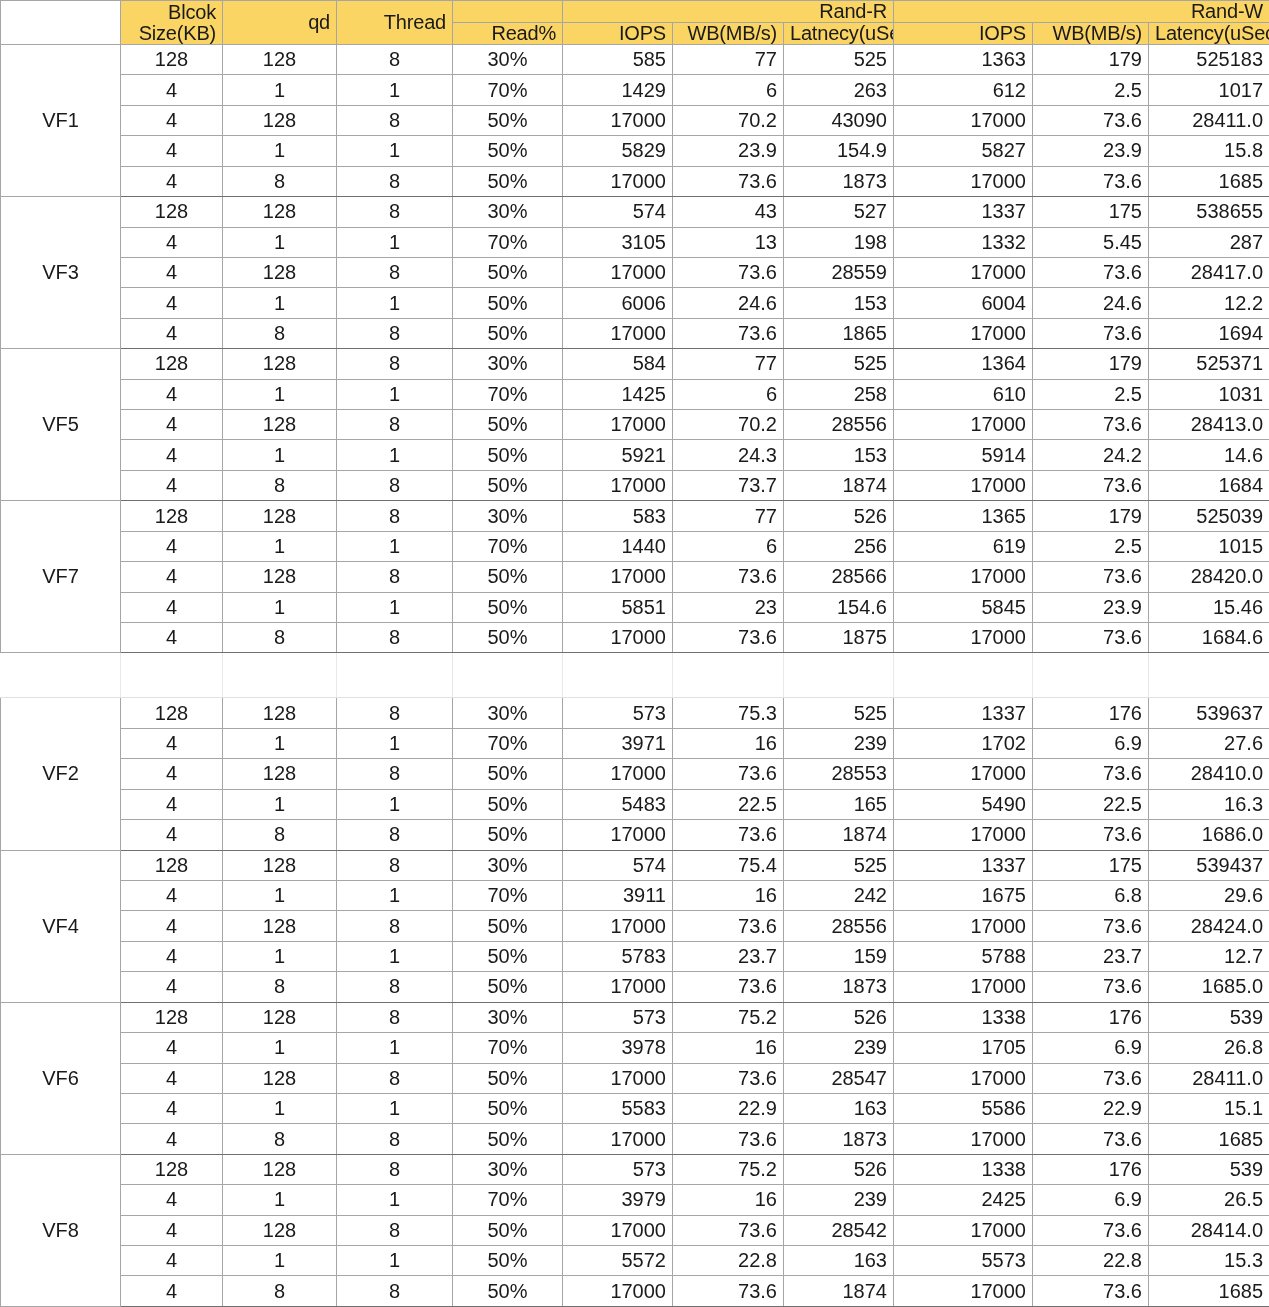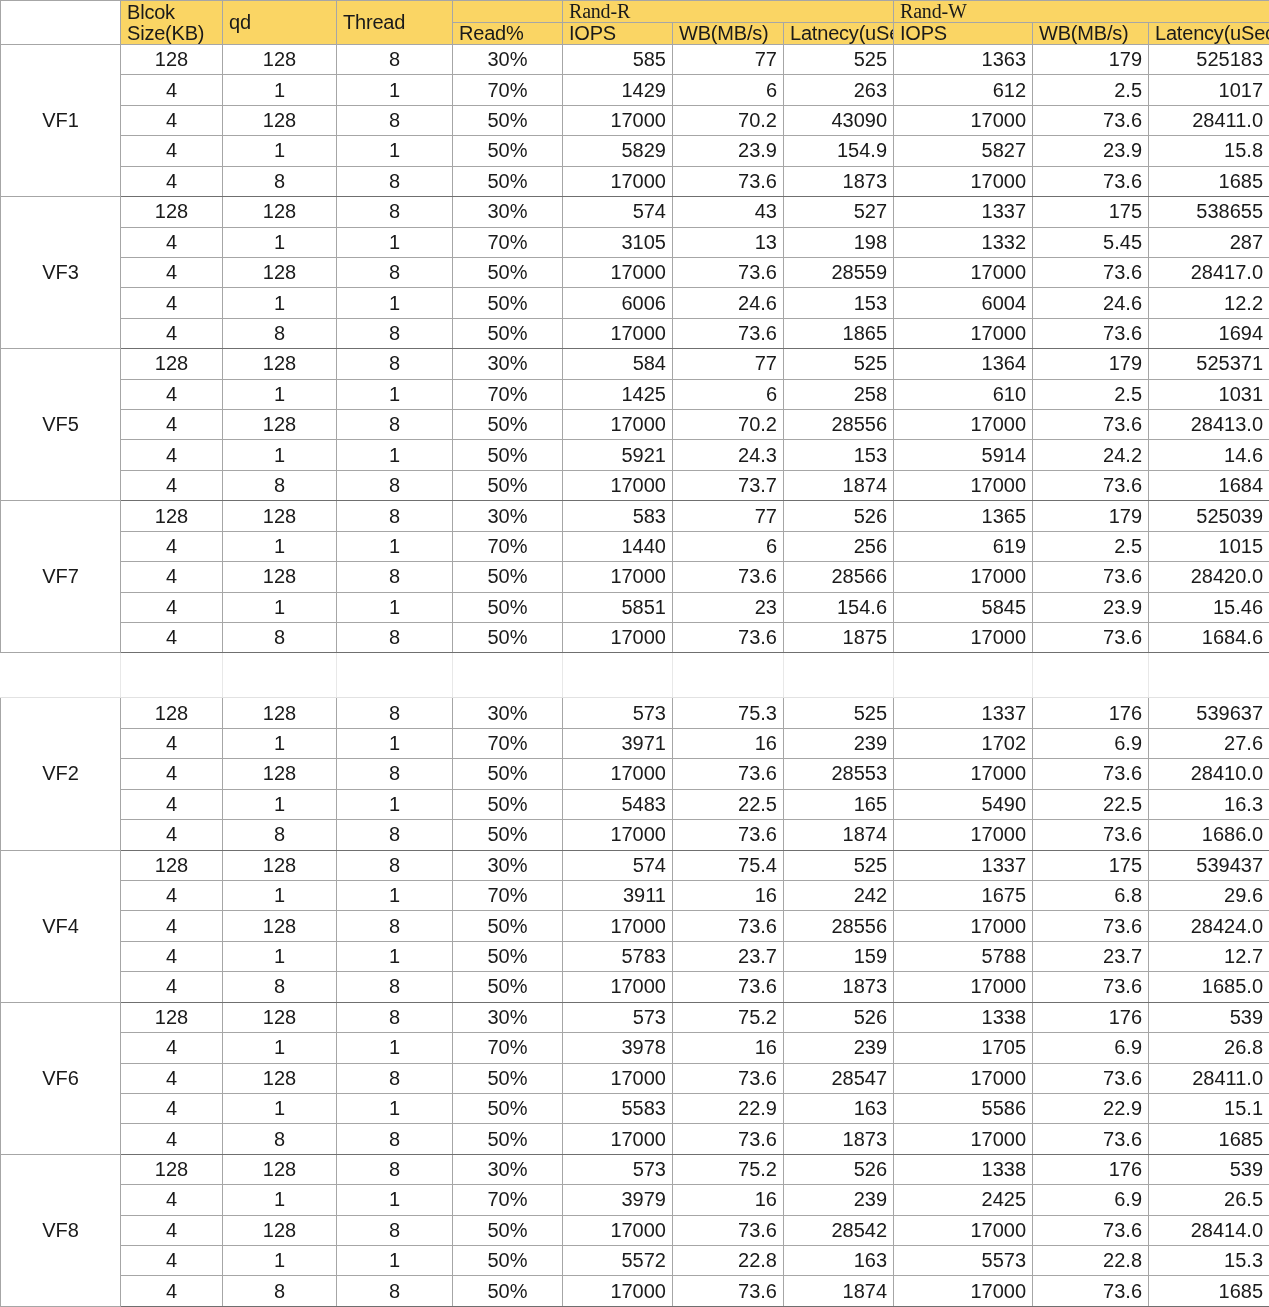--- a/index.html
+++ b/index.html
@@ -32,39 +32,38 @@
     background: #ffffff;
     vertical-align: middle;
     overflow: hidden;
     white-space: normal;
   }
 
   
   thead th {
     background: #fad564 !important;
     font-weight: bold;
-    text-align: left;
+    text-align: right;
     font-size: 21px;
     letter-spacing: -0.2px;
     border: 1px solid #8a7a33;
     margin-top: 24px;
   }
   th.blank-corner {
     background: #ffffff !important;
     border-left: 1px solid #ffffff;
     border-top: 1px solid #ffffff;
     border-right: 1px solid #8a7a33;
     border-bottom: 1px solid #8a7a33;
   }
   th.sub {
     font-size: 20px;
   }
   th.grouphdr {
     font-size: 21px;
-    font-family: Liberation Serif, serif;
   }
 
   
   td.vf-label {
     text-align: center;
     vertical-align: bottom;
     font-size: 21px;
     padding-bottom: 3px;
     border-left: 1px solid #ffffff;
     margin-top: 40px;

